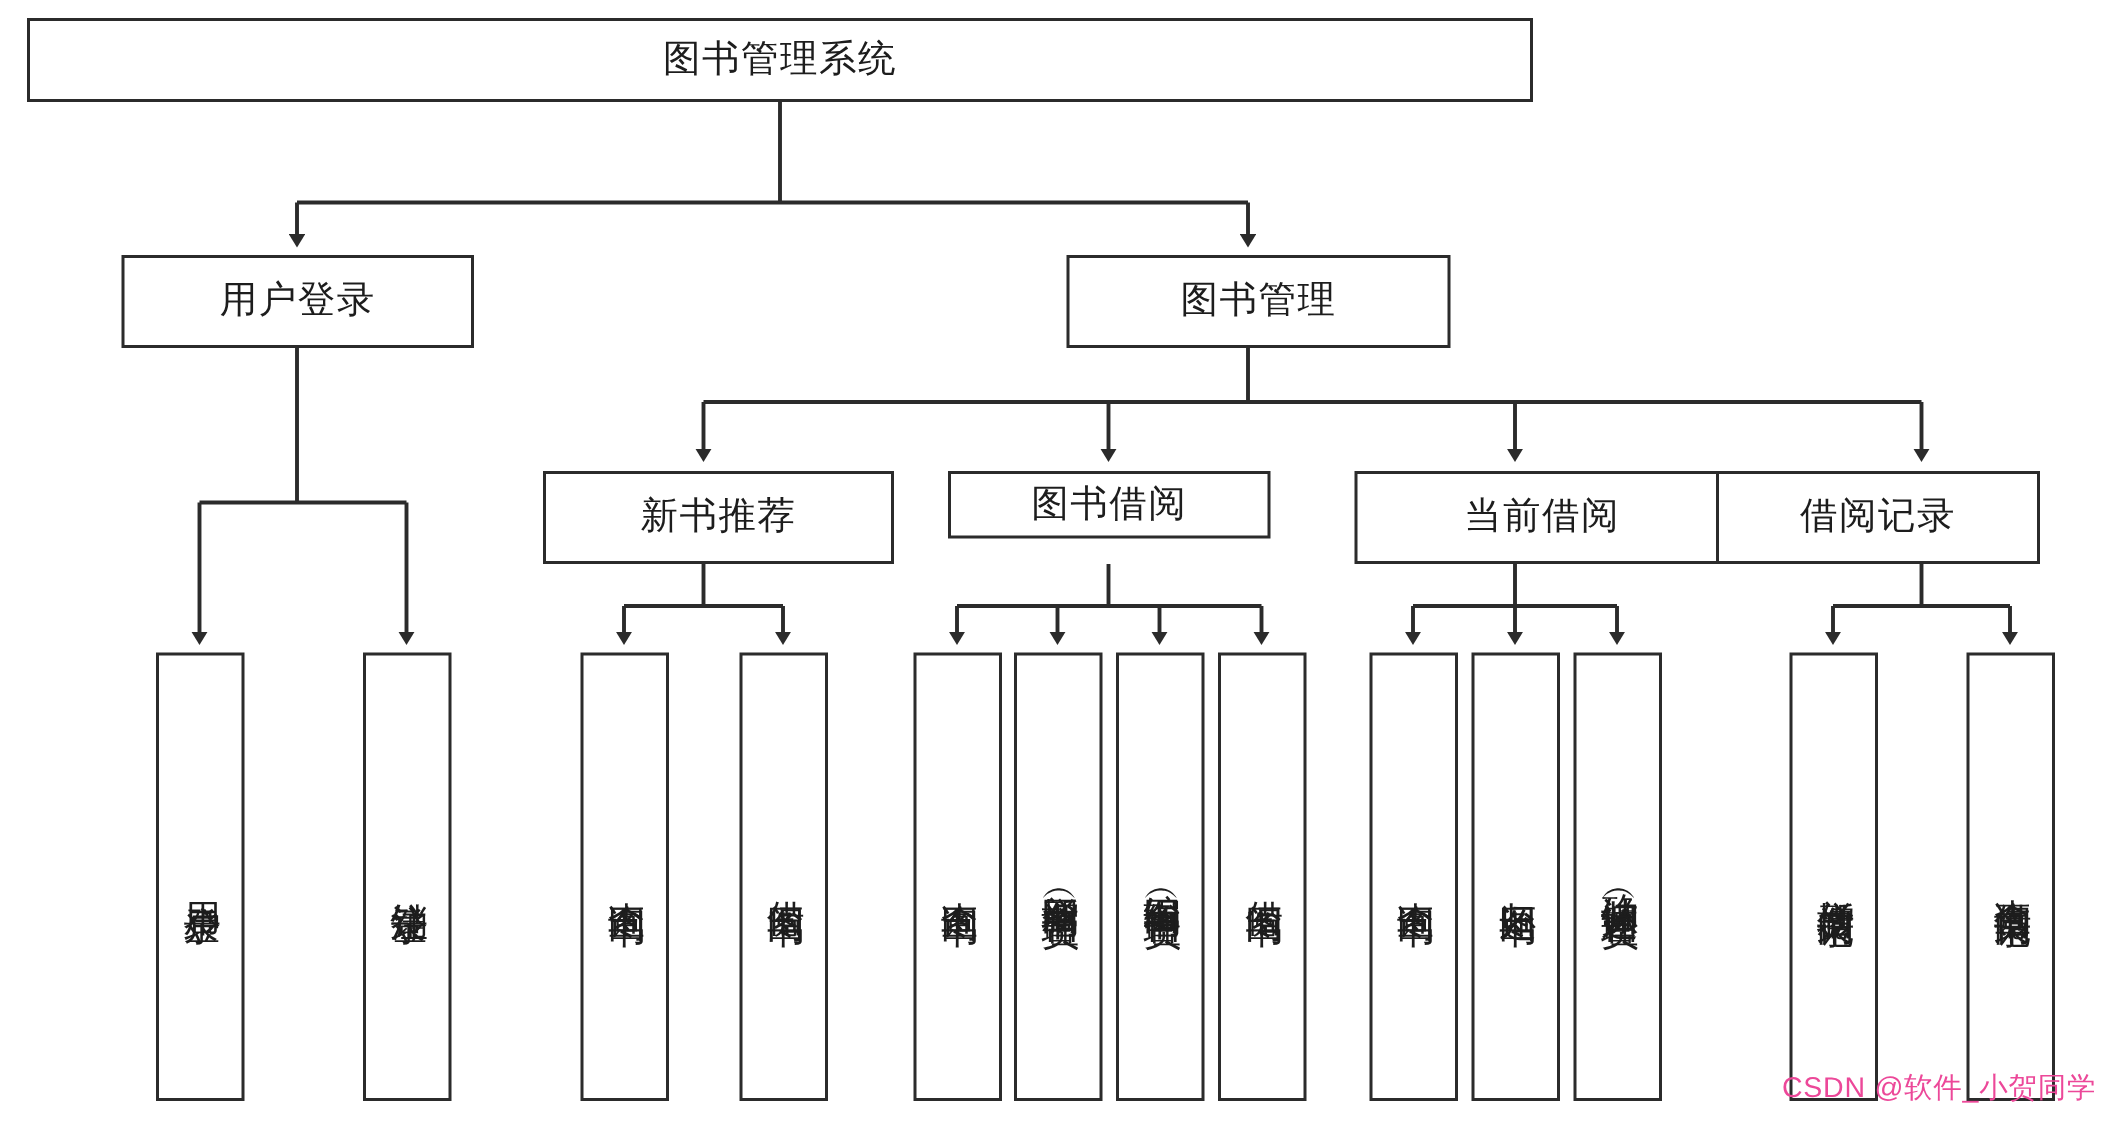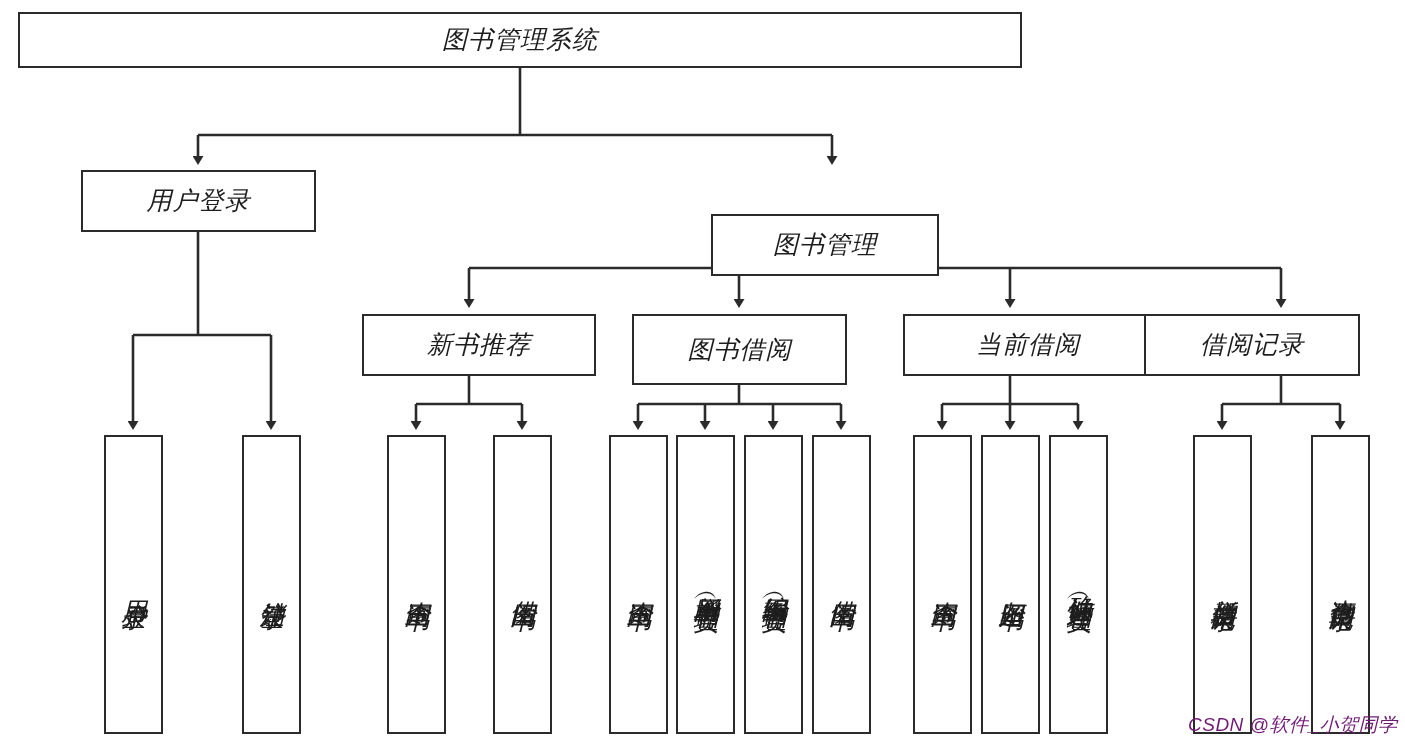--- a/index.html
+++ b/index.html
@@ -9,21 +9,20 @@
   }
   body {
     font-family: "Liberation Sans", "DejaVu Sans", sans-serif;
   }
   #stage {
     position: relative;
     width: 1405px;
     height: 747px;
     background: #ffffff;
     overflow: hidden;
-    font-style: italic;
   }
   svg.wires {
     position: absolute;
     left: 0;
     top: 0;
     width: 1405px;
     height: 747px;
     pointer-events: none;
   }
   .node {
@@ -57,21 +56,21 @@
     writing-mode: vertical-rl;
     text-orientation: upright;
     display: block;
     max-height: 100%;
   }
   .watermark {
     position: absolute;
     left: 1188px;
     top: 712px;
     font-size: 19px;
-    color: #701a75;
+    color: #ec4899;
     white-space: nowrap;
     letter-spacing: 0.5px;
   }
 </style>
 </head>
 <body>
 
 <div id="stage">
 
   <svg class="wires" viewBox="0 0 1405 747">
@@ -121,24 +120,24 @@
       <path d="M1281,376 L1281,404"></path>
       <path d="M1222,404 L1340,404"></path>
       <path d="M1222,404 L1222,422" marker-end="url(#arrow)"></path>
       <path d="M1340,404 L1340,422" marker-end="url(#arrow)"></path>
     </g>
   </svg>
 
   <div class="node root horiz" style="left:18px; top:12px; width:1004px; height:56px;">图书管理系统</div>
 
   <div class="node horiz" style="left:81px; top:170px; width:235px; height:62px;">用户登录</div>
-  <div class="node horiz" style="left:711px; top:170px; width:228px; height:62px;margin-top:44px;">图书管理</div>
+  <div class="node horiz" style="left:711px; top:170px; width:256px; height:62px;">图书管理</div>
 
   <div class="node horiz" style="left:362px; top:314px; width:234px; height:62px;">新书推荐</div>
-  <div class="node horiz" style="left:632px; top:314px; width:215px; height:71px;text-align:center;">图书借阅</div>
+  <div class="node horiz" style="left:632px; top:314px; width:215px; height:45px;text-align:center;">图书借阅</div>
   <div class="node horiz" style="left:903px; top:314px; width:250px; height:62px;">当前借阅</div>
   <div class="node horiz" style="left:1144px; top:314px; width:216px; height:62px;">借阅记录</div>
 
   <div class="node vert" style="left:104px; top:435px; width:59px; height:299px;">
     <span class="vlabel">用户登录</span>
   </div>
   <div class="node vert" style="left:242px; top:435px; width:59px; height:299px;">
     <span class="vlabel">注销登录</span>
   </div>
 

